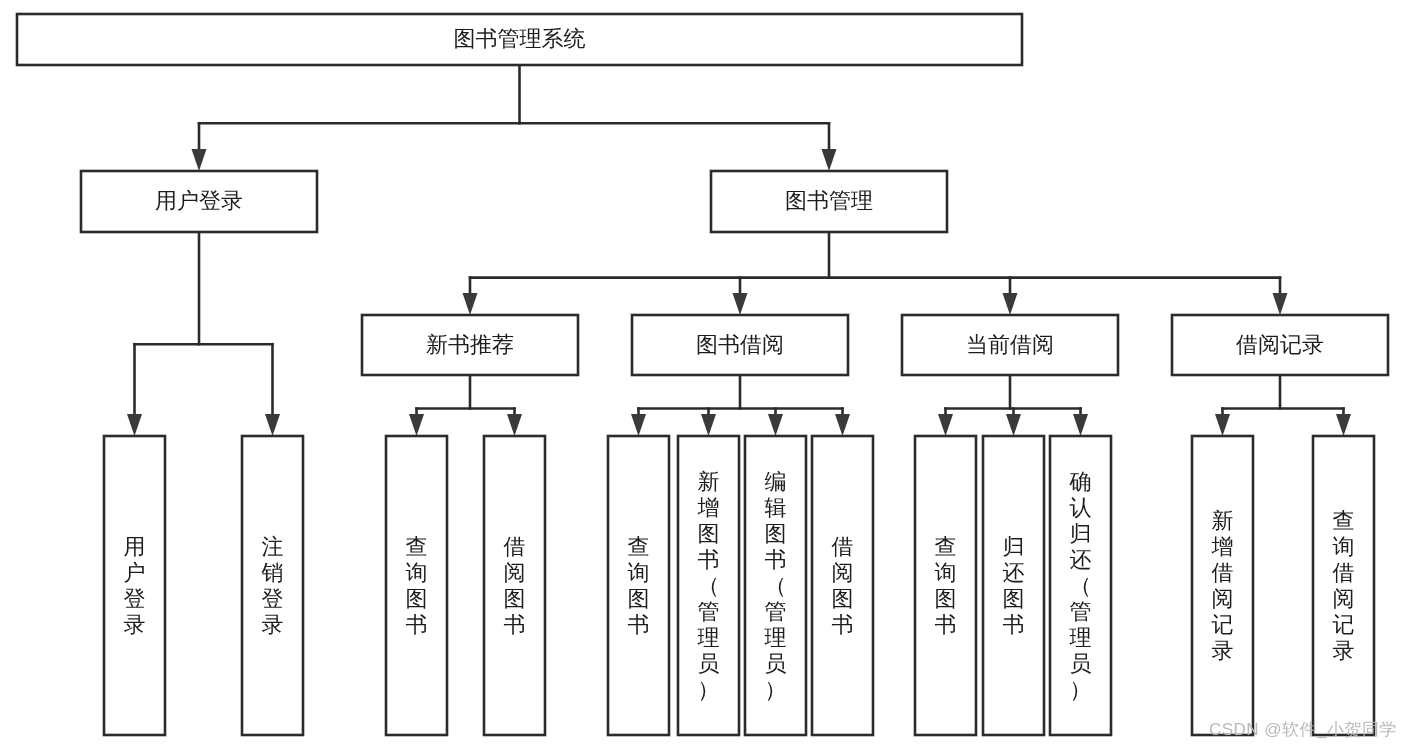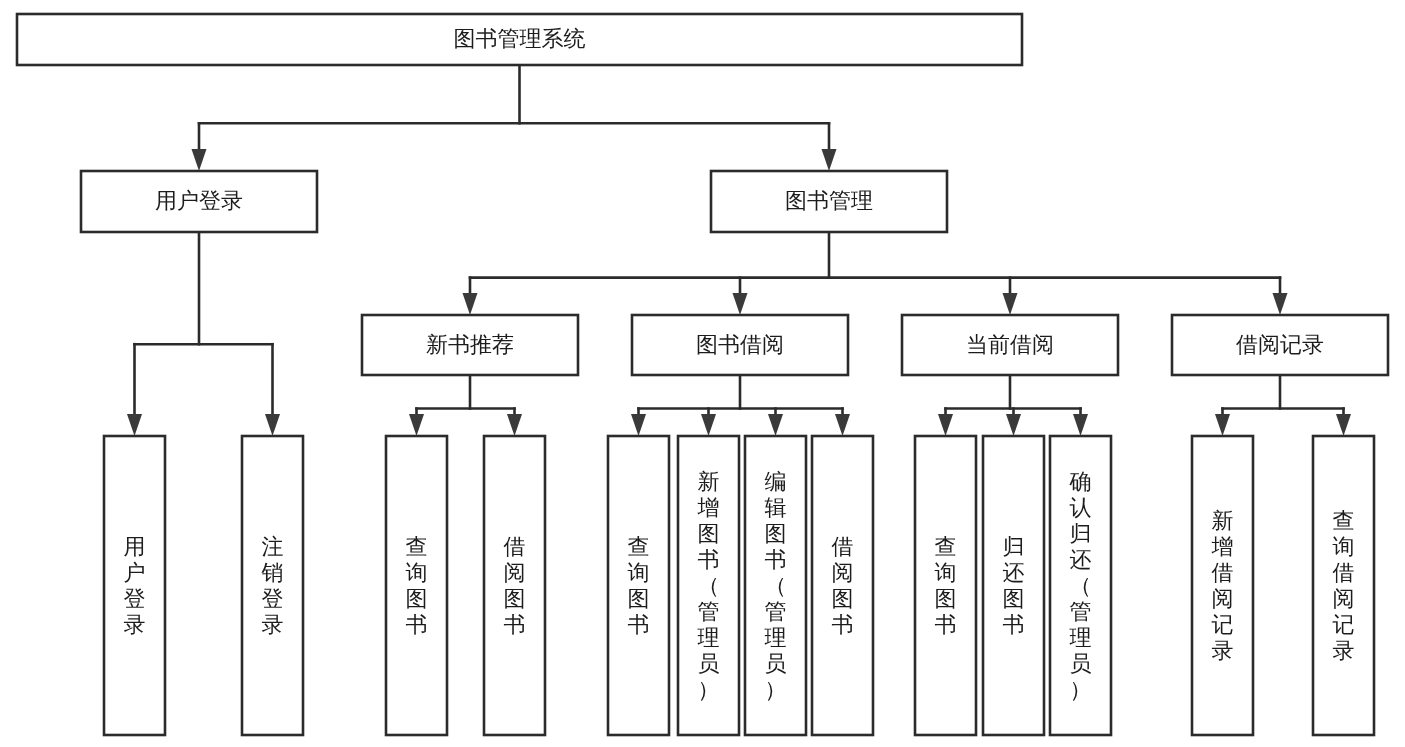--- a/index.html
+++ b/index.html
@@ -216,13 +216,14 @@
         <g>
           <rect class="node-box" x="1192" y="436" width="61" height="299"></rect>
           <text class="node-label-v" x="1222.5" y="527.78"><tspan x="1222.5" dy="0">新</tspan><tspan x="1222.5" dy="26">增</tspan><tspan x="1222.5" dy="26">借</tspan><tspan x="1222.5" dy="26">阅</tspan><tspan x="1222.5" dy="26">记</tspan><tspan x="1222.5" dy="26">录</tspan></text>
         </g>
         <g>
           <rect class="node-box" x="1313" y="436" width="61" height="299"></rect>
           <text class="node-label-v" x="1343.5" y="527.78"><tspan x="1343.5" dy="0">查</tspan><tspan x="1343.5" dy="26">询</tspan><tspan x="1343.5" dy="26">借</tspan><tspan x="1343.5" dy="26">阅</tspan><tspan x="1343.5" dy="26">记</tspan><tspan x="1343.5" dy="26">录</tspan></text>
         </g>
       </g>
   </svg>
+  <div class="watermark">CSDN @软件_小贺同学</div>
 </div>
 
 </body></html>

